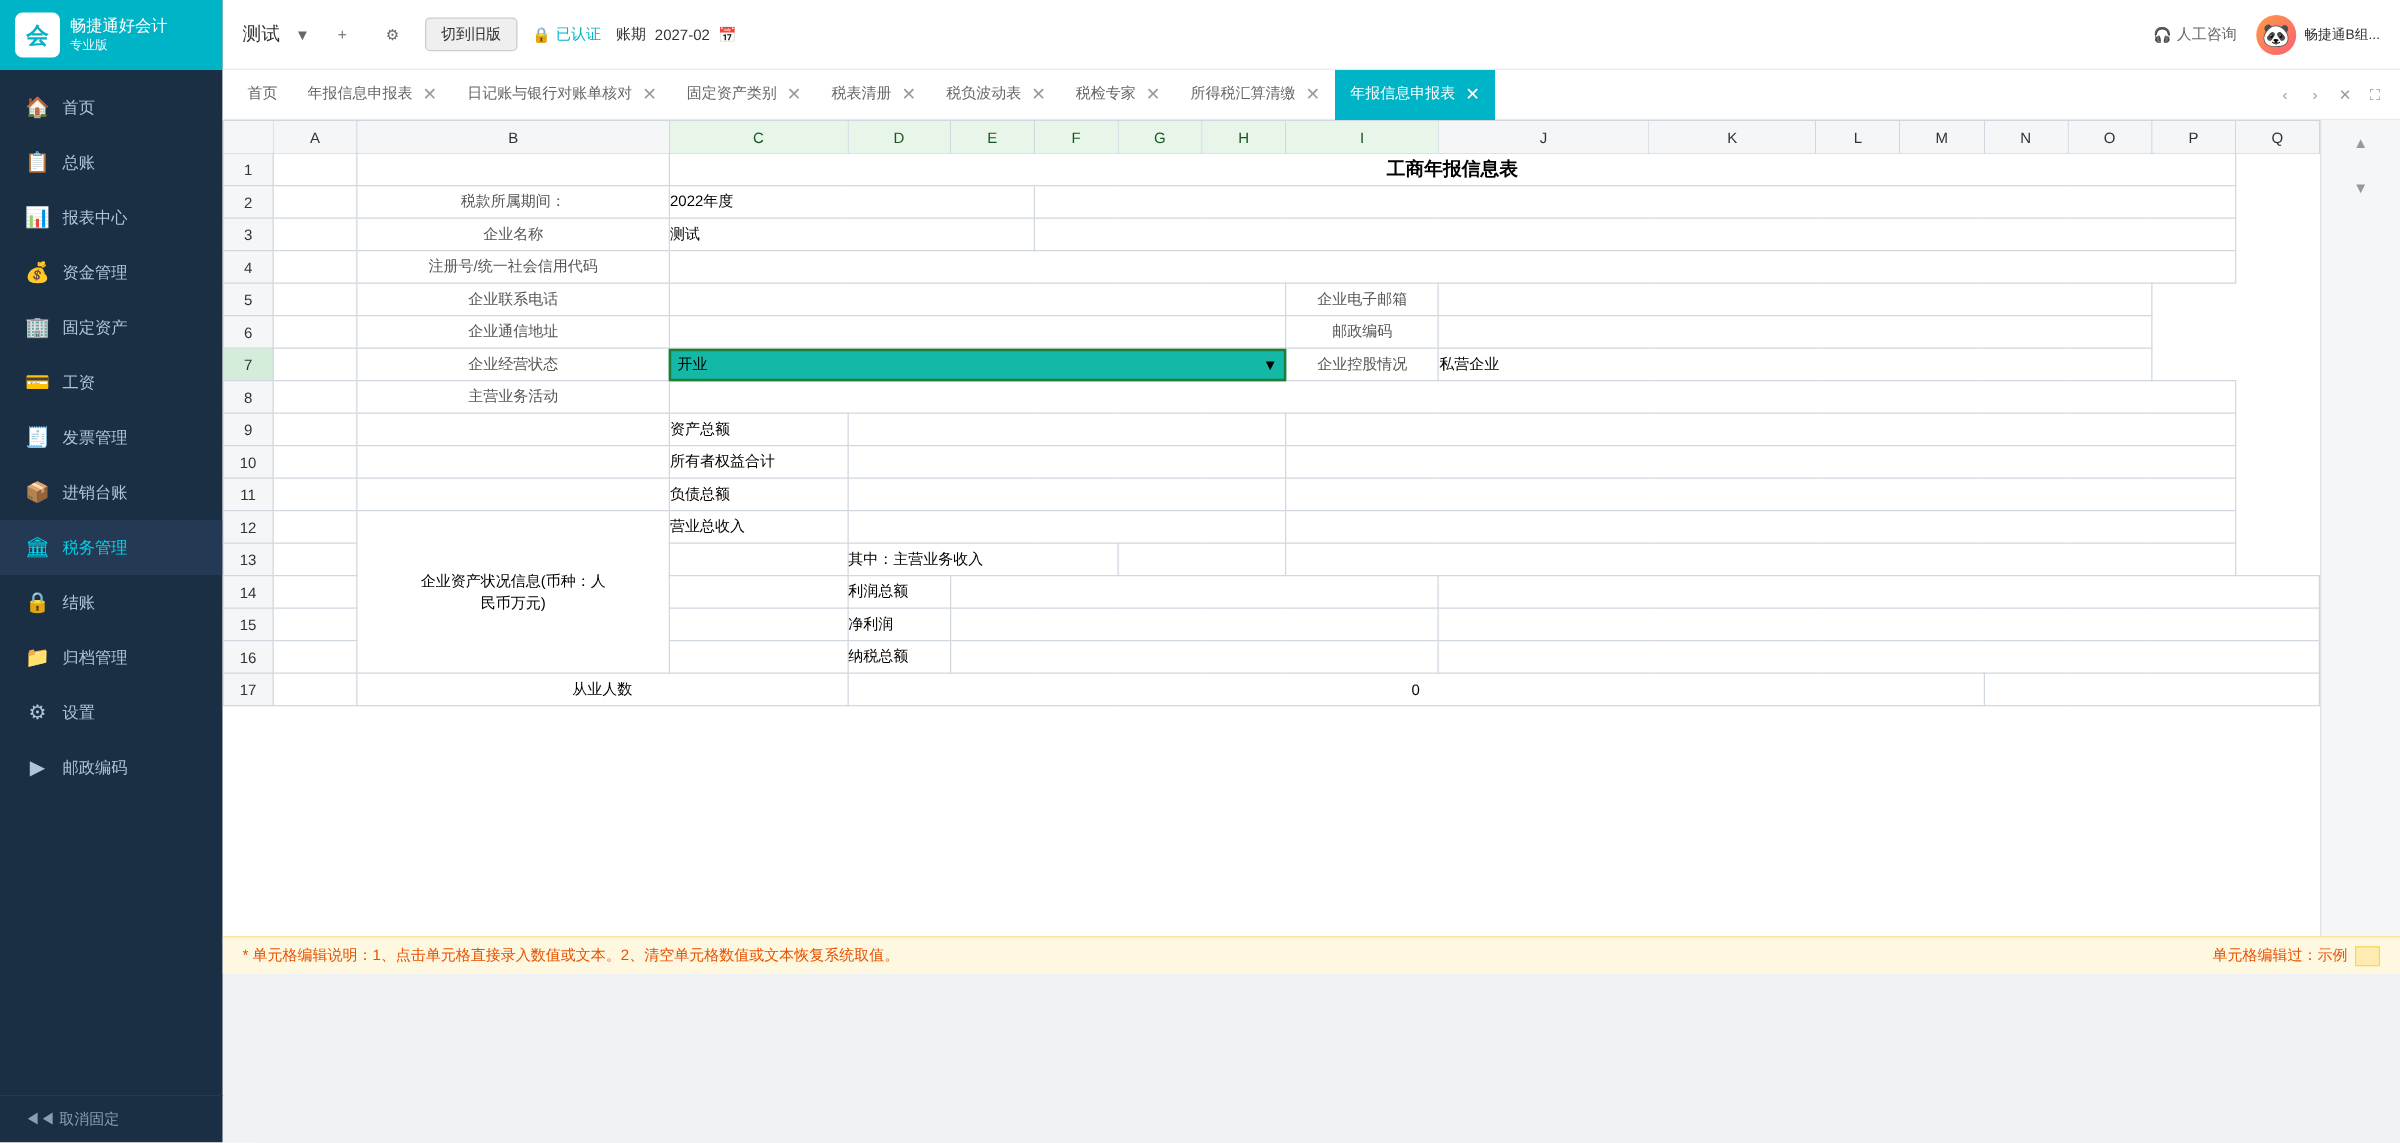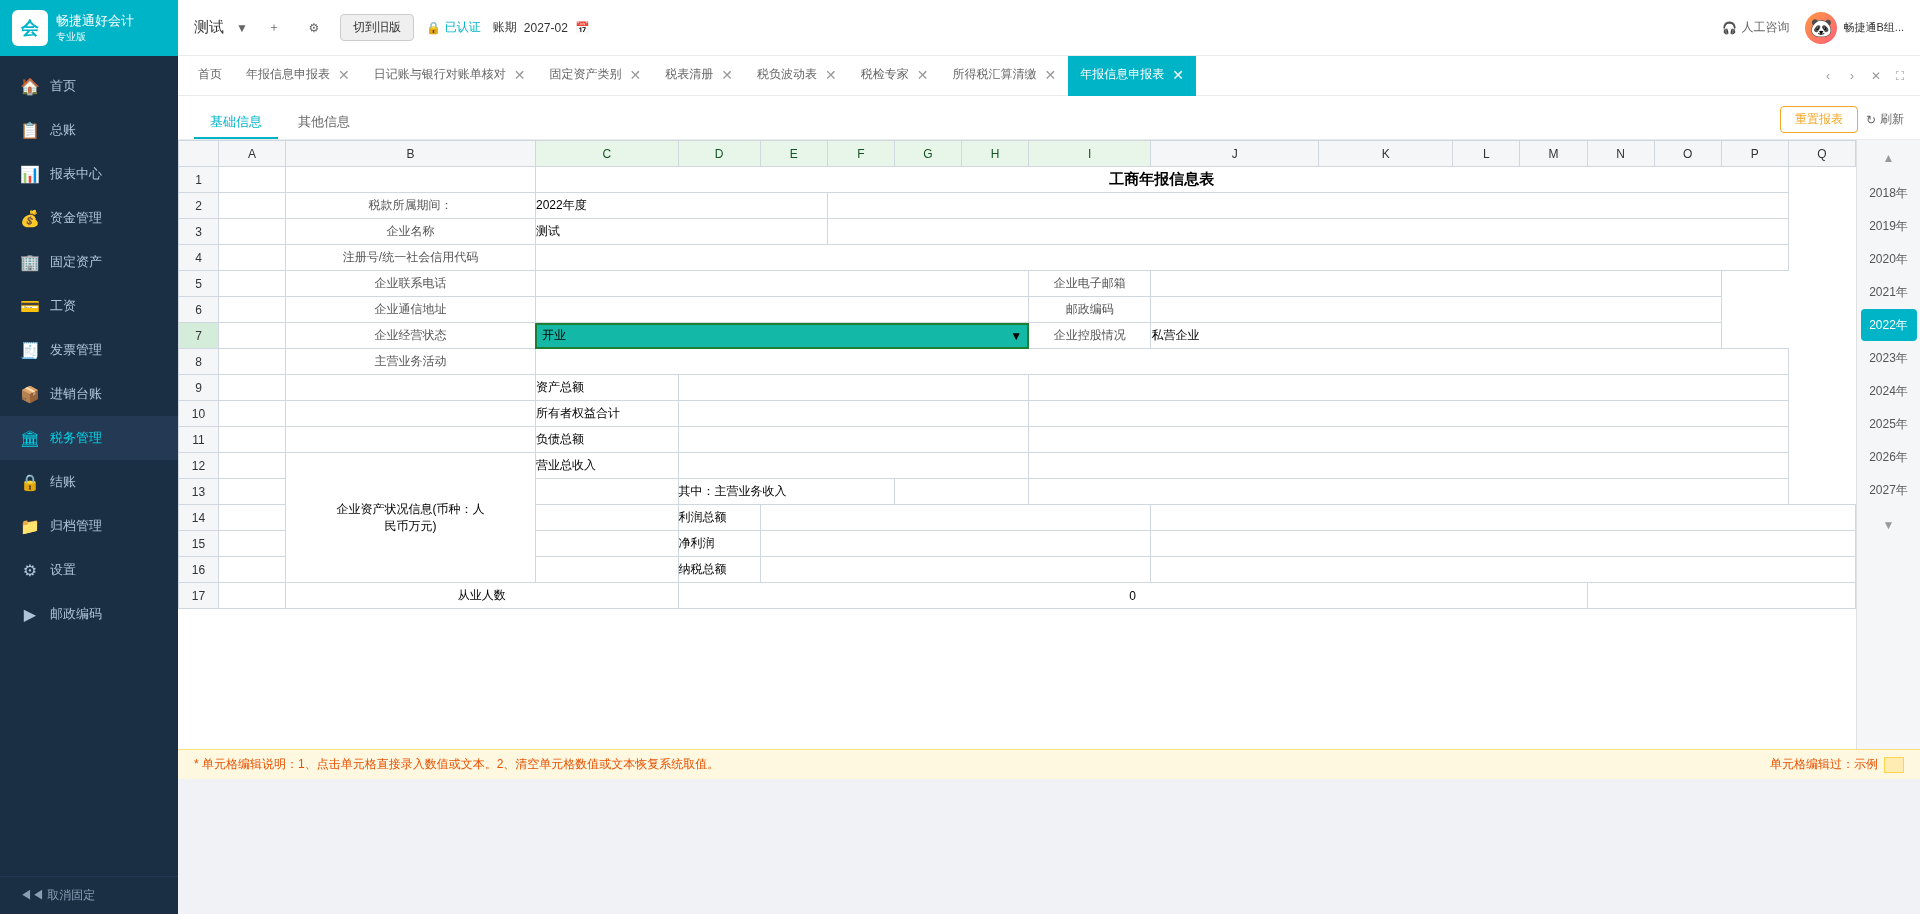--- a/index.html
+++ b/index.html
@@ -239,30 +239,20 @@
       <div class="tabbar-arrow">‹</div>
       <div class="tabbar-arrow">›</div>
       <div class="tabbar-close">✕</div>
       <div class="tabbar-expand">⛶</div>
     </div>
   </div>
 
   <div class="content">
     <div class="content-main">
 
-      <div class="subtab-bar">
-        <div class="subtab-left">
-          <div class="subtab active">基础信息</div>
-          <div class="subtab">其他信息</div>
-        </div>
-        <div class="subtab-right">
-          <button class="btn-reset">重置报表</button>
-          <div class="btn-refresh">↻ <span>刷新</span></div>
-        </div>
-      </div>
 
       <div style="flex:1; display:flex; overflow:hidden;">
         <div class="spreadsheet-inner">
           <table class="spreadsheet">
             <thead>
               <tr>
                 <th class="col-header" style="width:36px;"></th>
                 <th class="col-header">A</th>
                 <th class="col-header" style="min-width:120px;">B</th>
                 <th class="col-header active col-C">C</th>
@@ -431,32 +421,20 @@
                 <td class="cell center" colspan="2">从业人数</td>
                 <td class="cell center" colspan="10">0</td>
                 <td class="cell" colspan="4"></td>
               </tr>
             </tbody>
           </table>
         </div>
 
         <div class="year-sidebar">
           <div class="year-nav-btn">▲</div>
-          <div id="year-items">
-              <div class="year-item">2018年</div>
-              <div class="year-item">2019年</div>
-              <div class="year-item">2020年</div>
-              <div class="year-item">2021年</div>
-              <div class="year-item active">2022年</div>
-              <div class="year-item">2023年</div>
-              <div class="year-item">2024年</div>
-              <div class="year-item">2025年</div>
-              <div class="year-item">2026年</div>
-              <div class="year-item">2027年</div>
-            </div>
           <div class="year-nav-btn">▼</div>
         </div>
       </div>
 
       <div class="bottom-bar">
         <span>* 单元格编辑说明：1、点击单元格直接录入数值或文本。2、清空单元格数值或文本恢复系统取值。</span>
         <div class="bottom-example">
           <span>单元格编辑过：示例</span>
           <div class="example-box"></div>
         </div>

